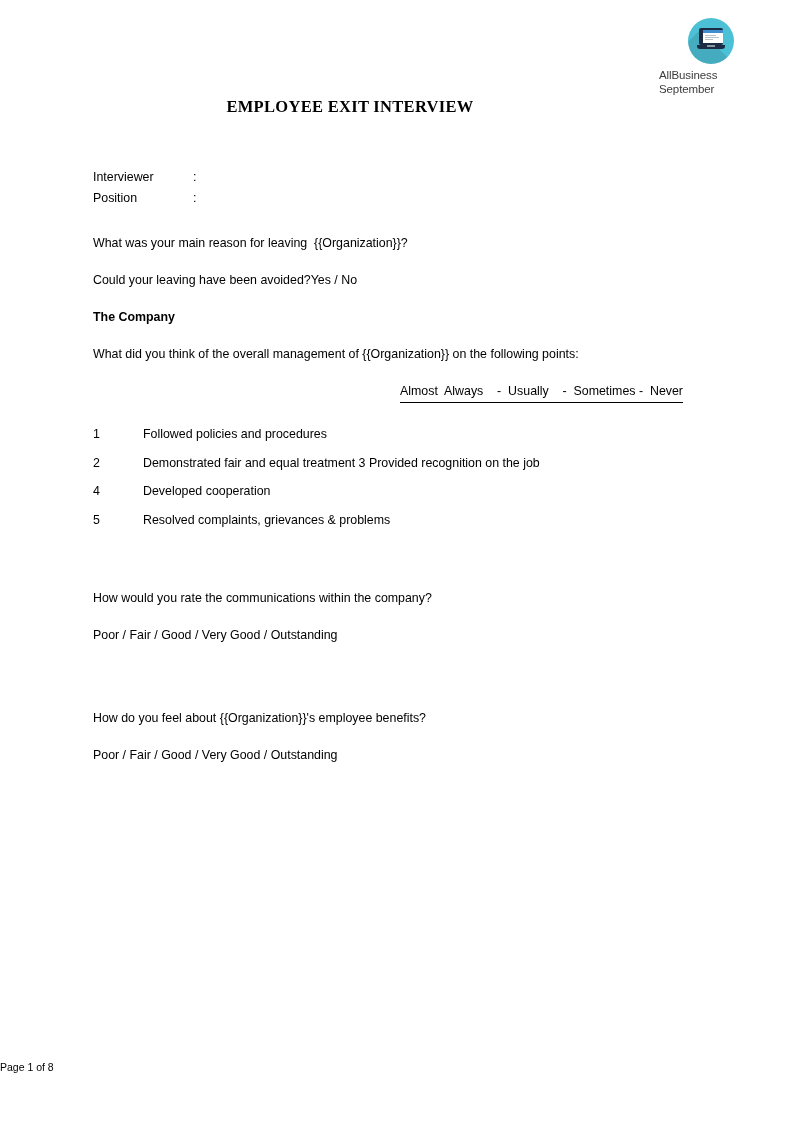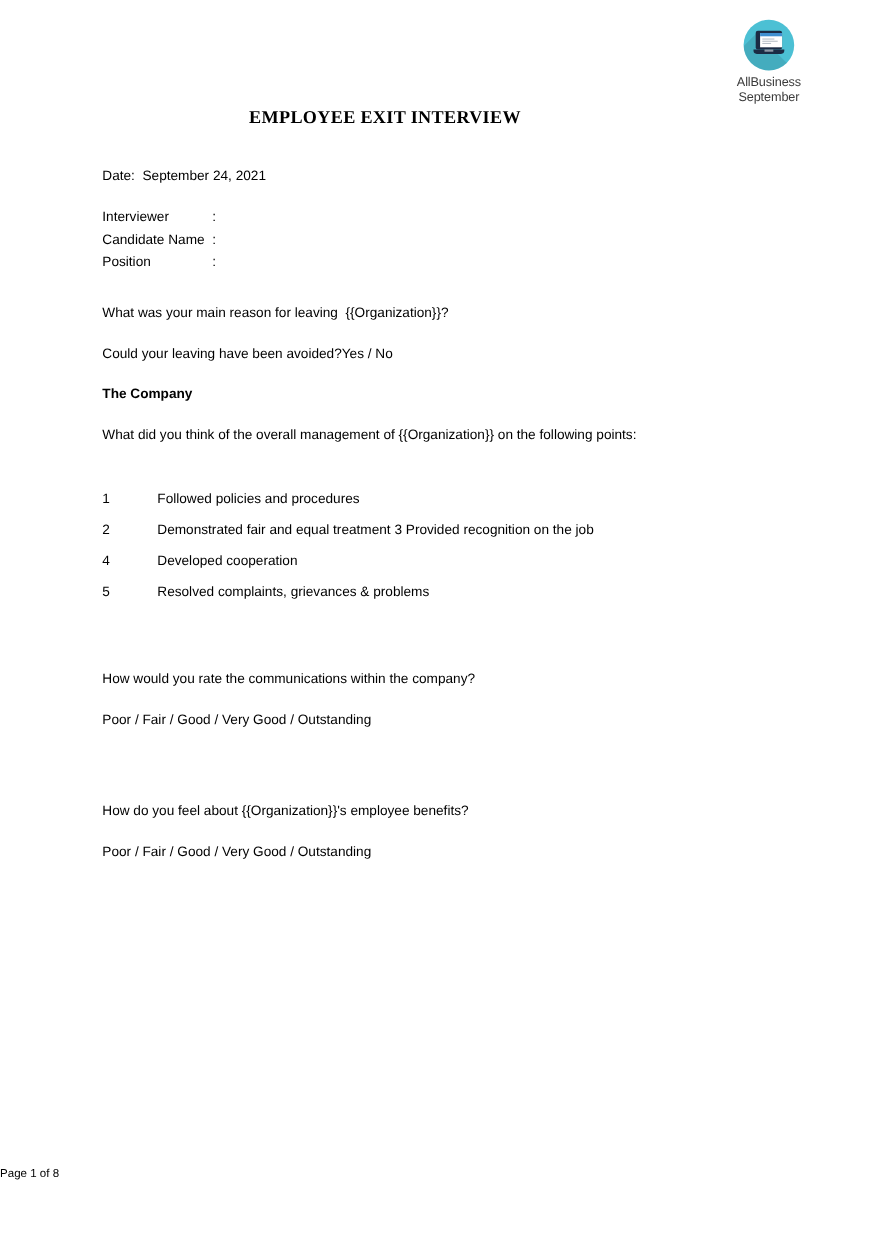--- a/index.html
+++ b/index.html
@@ -20,23 +20,22 @@
     position: relative;
     width: 793px;
     height: 1122px;
     background: #ffffff;
   }
 
   
   .logo-block {
     position: absolute;
     top: 18px;
-    right: 42px;
+    right: 30px;
     width: 104px;
-    text-align: center;
   }
   .logo-mark {
     position: relative;
     width: 46px;
     height: 46px;
     margin: 0 auto;
   }
   .logo-circle {
     position: absolute;
     left: 0;
@@ -241,46 +240,45 @@
     <div class="logo-text">
       <div>AllBusiness</div>
       <div>September</div>
     </div>
   </div>
 
   <div class="doc-title">EMPLOYEE EXIT INTERVIEW</div>
 
   <div class="body-area">
 
-    <div class="line"><span>Date:</span>&nbsp; <span>September 24, 2021</span></div>
 
     <div class="gap-md"></div>
 
     <div class="field-row"><span class="field-label">Interviewer</span><span>:</span><span></span></div>
-    <div class="field-row"><span class="field-label">Candidate Name</span><span>:</span><span></span></div>
     <div class="field-row"><span class="field-label">Position</span><span>:</span><span></span></div>
 
     <div class="gap-lg"></div>
 
     <div class="line">What was your main reason for leaving  {{Organization}}?</div>
 
     <div class="gap-md"></div>
 
     <div class="q-row"><span>Could your leaving have been avoided?</span><span class="q-answer">Yes / No</span></div>
 
     <div class="gap-md"></div>
 
     <div class="section-head">The Company</div>
 
     <div class="gap-md"></div>
 
     <div class="line">What did you think of the overall management of {{Organization}} on the following points:</div>
 
     <div class="gap-md"></div>
 
+    <div><span class="scale-header">Almost  Always    -  Usually    -  Sometimes -  Never</span></div>
 
     <div class="gap-md"></div>
 
     <div class="list-item"><span class="list-num">1</span><span>Followed policies and procedures</span></div>
     <div class="list-item"><span class="list-num">2</span><span>Demonstrated fair and equal treatment 3 Provided recognition on the job</span></div>
     <div class="list-item"><span class="list-num">4</span><span>Developed cooperation</span></div>
     <div class="list-item"><span class="list-num">5</span><span>Resolved complaints, grievances &amp; problems</span></div>
 
     <div class="gap-xxl"></div>
 

